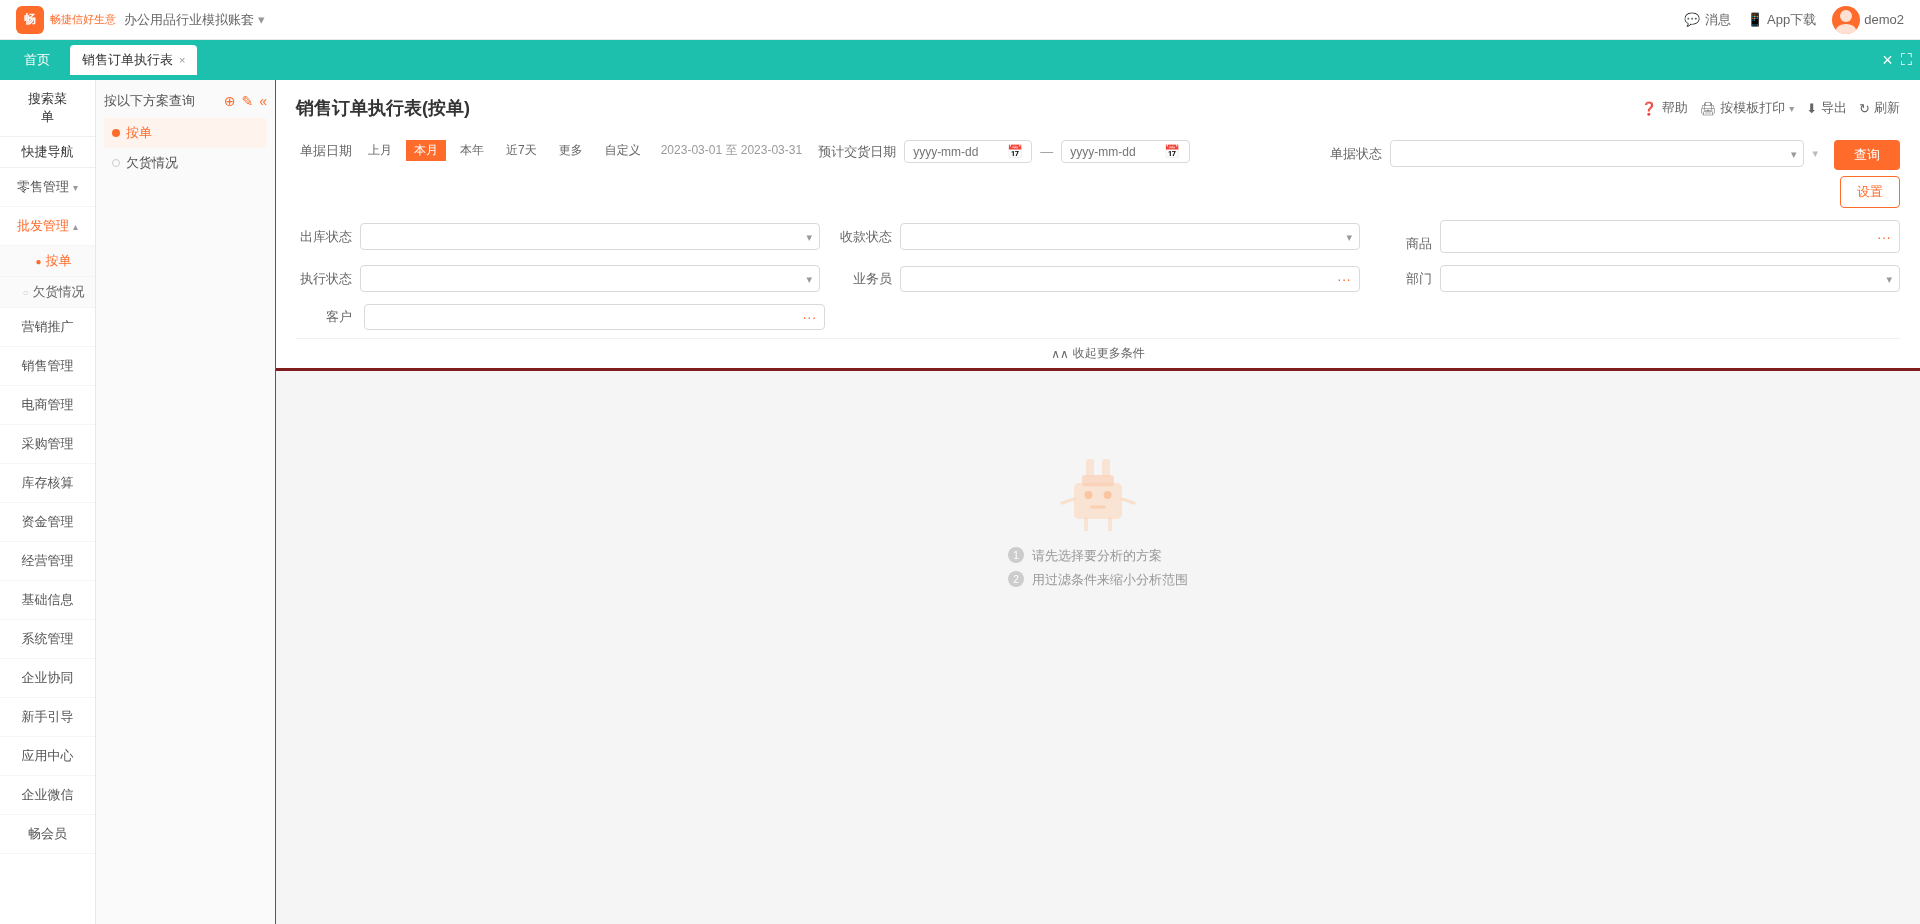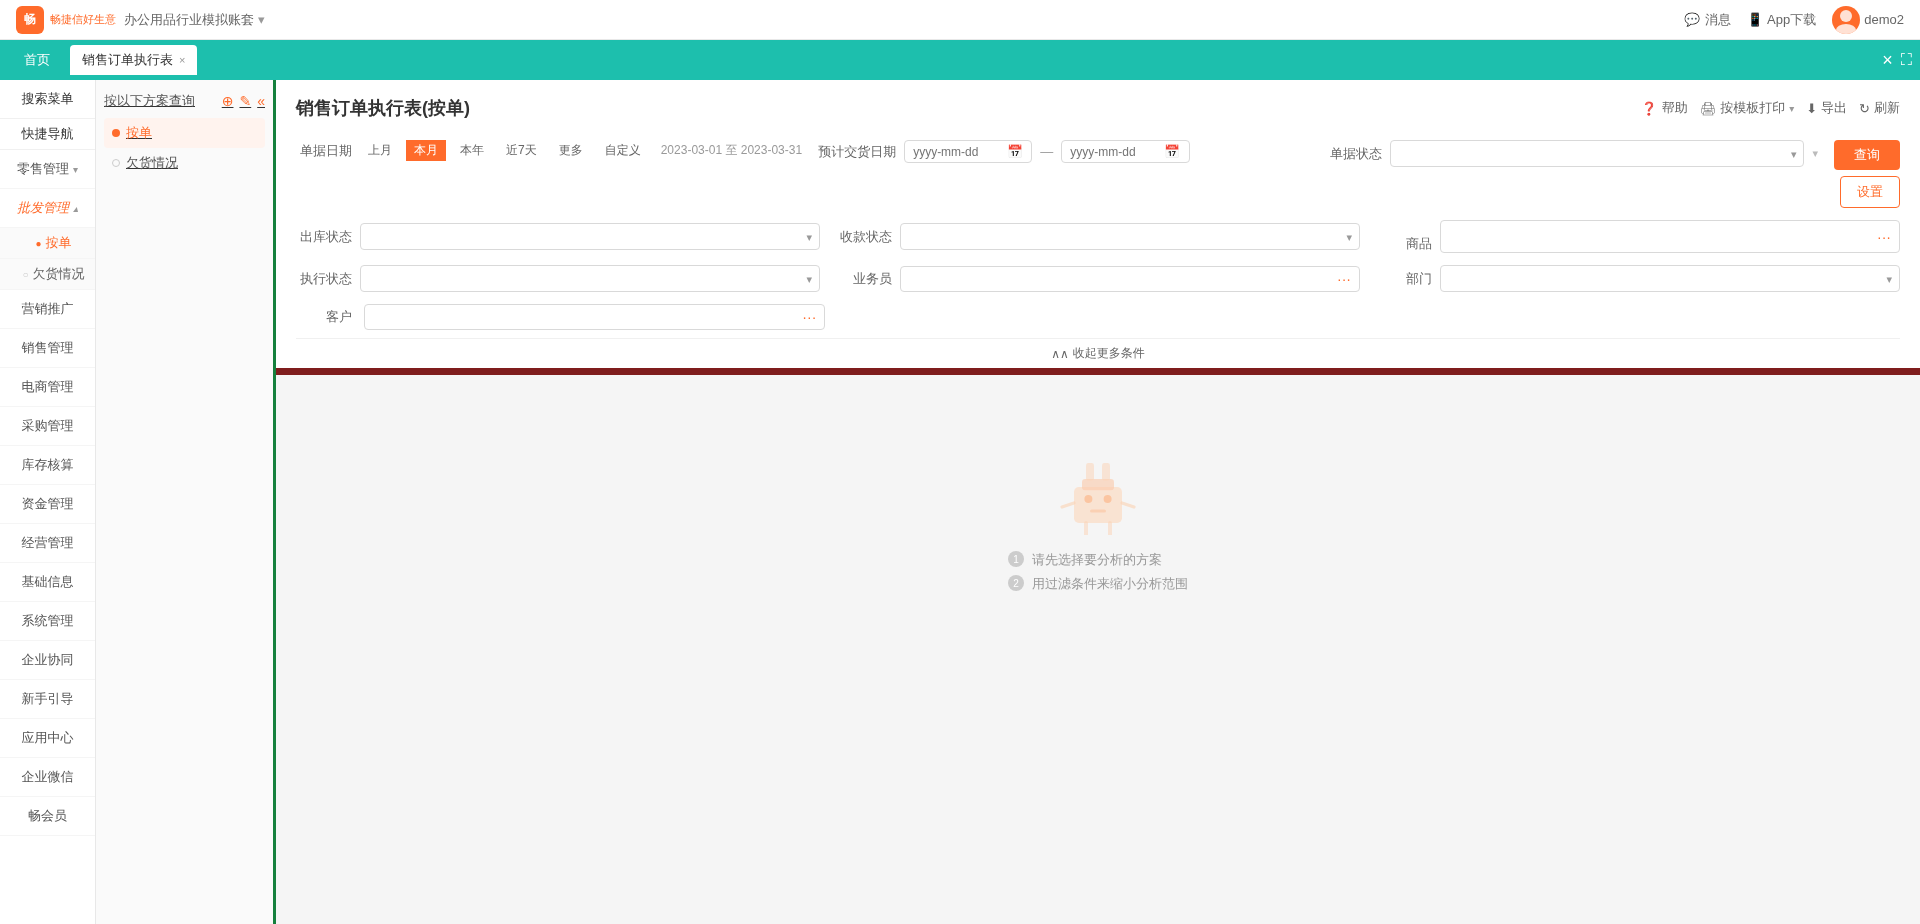--- a/index.html
+++ b/index.html
@@ -64,21 +64,21 @@
     .sidebar {
       width: 96px;
       background: #fff;
       border-right: 1px solid #e8e8e8;
       display: flex;
       flex-direction: column;
       overflow-y: auto;
       flex-shrink: 0;
     }
     .sidebar-search {
-      padding: 10px 17px;
+      padding: 10px 24px;
       font-size: 13px;
       color: #333;
       cursor: pointer;
       text-align: center;
       border-bottom: 1px solid #f0f0f0;
     }
     .sidebar-nav {
       padding: 6px 8px;
       font-size: 13px;
       color: #333;
@@ -92,21 +92,21 @@
       color: #555;
       cursor: pointer;
       text-align: center;
       display: flex;
       align-items: center;
       justify-content: center;
       gap: 4px;
       border-bottom: 1px solid #f5f5f5;
     }
     .sidebar-item .arrow { font-size: 10px; color: #999; }
-    .sidebar-item.active { color: #ff6b2b; font-style: italic; }
+    .sidebar-item.active { color: #ff6b2b; }
     .sidebar-submenu { background: #fafafa; }
     .sidebar-submenu .sidebar-item { padding-left: 8px; font-size: 12px; color: #666; }
     .sidebar-submenu .sidebar-item.active-sub { color: #ff6b2b; }
 
     
     .page-header {
       padding: 16px 20px 10px;
       display: flex;
       align-items: center;
       justify-content: space-between;
@@ -116,24 +116,23 @@
     .page-actions { display: flex; align-items: center; gap: 12px; }
     .page-action-btn {
       display: flex; align-items: center; gap: 4px;
       font-size: 13px; color: #666; cursor: pointer;
     }
 
     
     .side-filter {
       width: 180px;
       background: #fafafa;
-      border-right: 3px solid #15803d;
+      border-right: 1px solid #15803d;
       padding: 12px 8px;
       flex-shrink: 0;
-      text-decoration: underline;
     }
     .side-filter-header {
       display: flex; align-items: center; justify-content: space-between;
       margin-bottom: 8px; color: #555; font-size: 13px;
     }
     .side-filter-icons { display: flex; gap: 6px; }
     .side-filter-icon { color: #ff6b2b; font-size: 14px; cursor: pointer; }
     .side-filter-item {
       display: flex; align-items: center; gap: 6px;
       padding: 6px 8px; cursor: pointer; border-radius: 4px;
@@ -199,21 +198,21 @@
     .empty-step { display: flex; align-items: flex-start; gap: 8px; margin-bottom: 6px; }
     .step-num {
       width: 16px; height: 16px; border-radius: 50%;
       background: #ccc; color: #fff; font-size: 10px;
       display: flex; align-items: center; justify-content: center; flex-shrink: 0;
     }
 
     
     .filter-area {
       background: #fff;
-      border-bottom: 7px solid #7f1d1d;
+      border-bottom: 3px solid #7f1d1d;
     }
     .filter-item-label {
       color: #666; font-size: 13px; white-space: nowrap;
       min-width: 56px; text-align: right; flex-shrink: 0;
     }
 
     .select-box {
       width: 100%; border: 1px solid #d9d9d9; border-radius: 4px;
       padding: 5px 28px 5px 8px; font-size: 13px; color: #333;
       background: #fff; appearance: none; outline: none; cursor: pointer;

